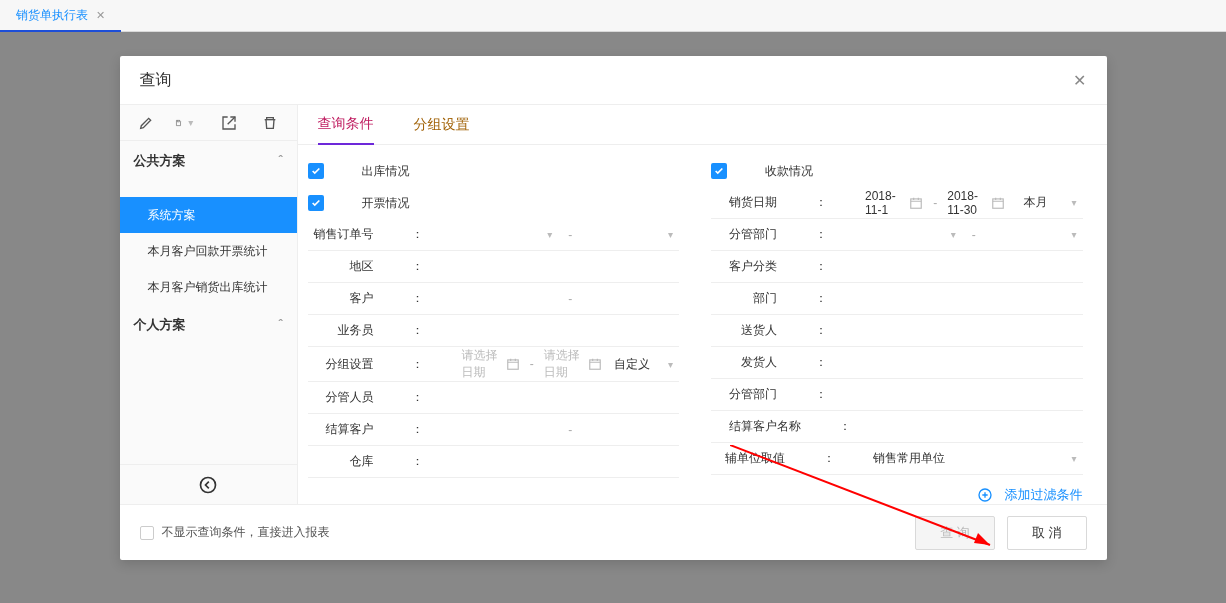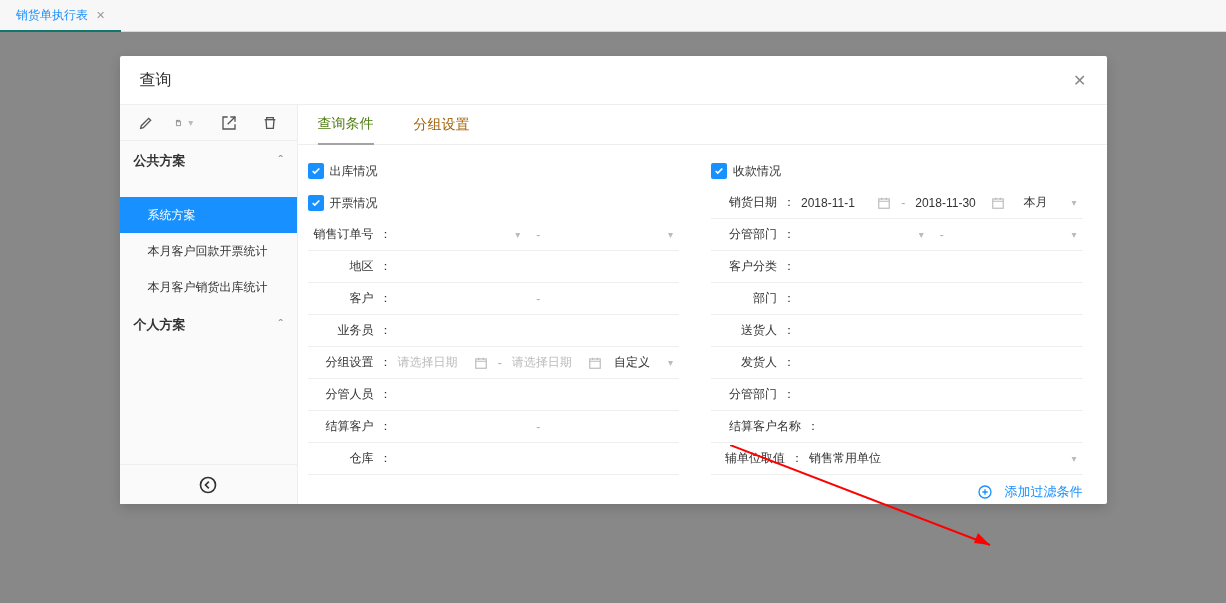--- a/index.html
+++ b/index.html
@@ -1,21 +1,21 @@
 <!DOCTYPE html>
 <html><head>
   <meta charset="utf-8">
   <style>
     * { margin: 0; padding: 0; box-sizing: border-box; font-family: "Microsoft YaHei", Arial, sans-serif; }
     body { background: #888; width: 1226px; height: 603px; overflow: hidden; position: relative; }
 
     
     .page-bg { position: absolute; top: 0; left: 0; right: 0; bottom: 0; background: #fff; }
     .tab-bar { height: 32px; background: #f7f7f7; border-bottom: 1px solid #d9d9d9; display: flex; }
-    .tab-item { padding: 0 16px; height: 32px; display: flex; align-items: center; font-size: 12px; color: #1890ff; border-bottom: 2px solid #0f766e; position: relative; }
+    .tab-item { padding: 0 16px; height: 32px; display: flex; align-items: center; font-size: 12px; color: #1890ff; border-bottom: 2px solid #1d4ed8; position: relative; }
     .tab-close { margin-left: 8px; color: #999; font-size: 11px; cursor: pointer; }
     .page-body { position: absolute; top: 32px; left: 0; right: 0; bottom: 0; background: #888; }
 
     
     .modal-overlay { position: absolute; top: 32px; left: 0; right: 0; bottom: 0; display: flex; align-items: flex-start; justify-content: center; padding-top: 24px; }
     .modal { width: 987px; background: #fff; border-radius: 2px; box-shadow: 0 4px 12px rgba(0,0,0,.15); display: flex; flex-direction: column; }
     .modal-header { height: 48px; display: flex; align-items: center; padding: 0 20px; font-size: 16px; color: #333; justify-content: space-between; }
     .modal-close { font-size: 16px; color: #888; cursor: pointer; }
     .modal-body { display: flex; border-top: 1px solid #eee; height: 400px; }
 
@@ -29,25 +29,25 @@
     .plan-list { }
     .plan-item { height: 36px; display: flex; align-items: center; padding-left: 28px; font-size: 12px; color: #333; cursor: pointer; }
     .plan-item.active { background: #1890ff; color: #fff; margin-top: 16px; }
     .sidebar-bottom { margin-top: auto; height: 40px; display: flex; align-items: center; justify-content: center; border-top: 1px solid #eee; }
     .back-icon { width: 20px; height: 20px; color: #333; }
 
     
     .main { flex: 1; display: flex; flex-direction: column; }
     .tabs { height: 40px; display: flex; align-items: center; border-bottom: 1px solid #eee; padding-left: 20px; gap: 40px; }
     .tab { font-size: 14px; color: #a16207; cursor: pointer; height: 40px; display: flex; align-items: center; }
-    .tab.active { color: #4d7c0f; border-bottom: 2px solid #a3a3a3; }
+    .tab.active { color: #be185d; border-bottom: 2px solid #6d28d9; }
     .form-scroll { flex: 1; overflow: auto; padding: 10px 24px 4px 10px; position: relative; }
     .form-cols { display: flex; gap: 32px; }
     .col { flex: 1; }
-    .row { display: flex; align-items: center; min-height: 32px; border-bottom: 1px solid #eee; font-size: 12px; color: #333; }
+    .row { display: flex; align-items: center; min-height: 32px; border-bottom: 1px solid #eee; font-size: 12px; color: #333; gap: 32px; }
     .row.noborder { border-bottom: none; }
     .row .label { width: 72px; text-align: right; padding-right: 6px; color: #333; flex-shrink: 0; }
     .row .colon { padding-right: 6px; color: #333; }
     .row .value { flex: 1; display: flex; align-items: center; gap: 4px; }
     .checkbox-box { width: 16px; height: 16px; background: #1890ff; border-radius: 2px; display: inline-flex; align-items: center; justify-content: center; margin-right: 6px; }
     .check-svg { width: 10px; height: 10px; color: #fff; }
     .cb-label { font-size: 12px; color: #333; }
     .sel-dash { color: #aaa; padding: 0 6px; }
     .drop-chev { color: #bbb; font-size: 10px; padding: 0 6px; }
     .cal-icon { color: #bbb; width: 14px; height: 14px; }
@@ -363,20 +363,30 @@
                   <path d="M12 8v8M8 12h8"></path>
                 </svg>
               <span>添加过滤条件</span>
             </div>
           </div>
 
         </div>
       </div>
     </div>
 
+    <div class="modal-footer">
+      <div class="foot-left">
+        <span class="foot-cb"></span>
+        <span>不显示查询条件，直接进入报表</span>
+      </div>
+      <div class="foot-right">
+        <button class="btn disabled">查  询</button>
+        <button class="btn">取  消</button>
+      </div>
+    </div>
 
   </div>
 </div>
 
 <svg class="arrow-anno" style="left:730px; top:445px; width:300px; height:120px;" viewBox="0 0 300 120">
   <line x1="0" y1="0" x2="260" y2="100" stroke="#ff0000" stroke-width="2"></line>
   <polygon points="260,100 248,88 244,98" fill="#ff0000"></polygon>
 </svg>
 
 </body></html>

